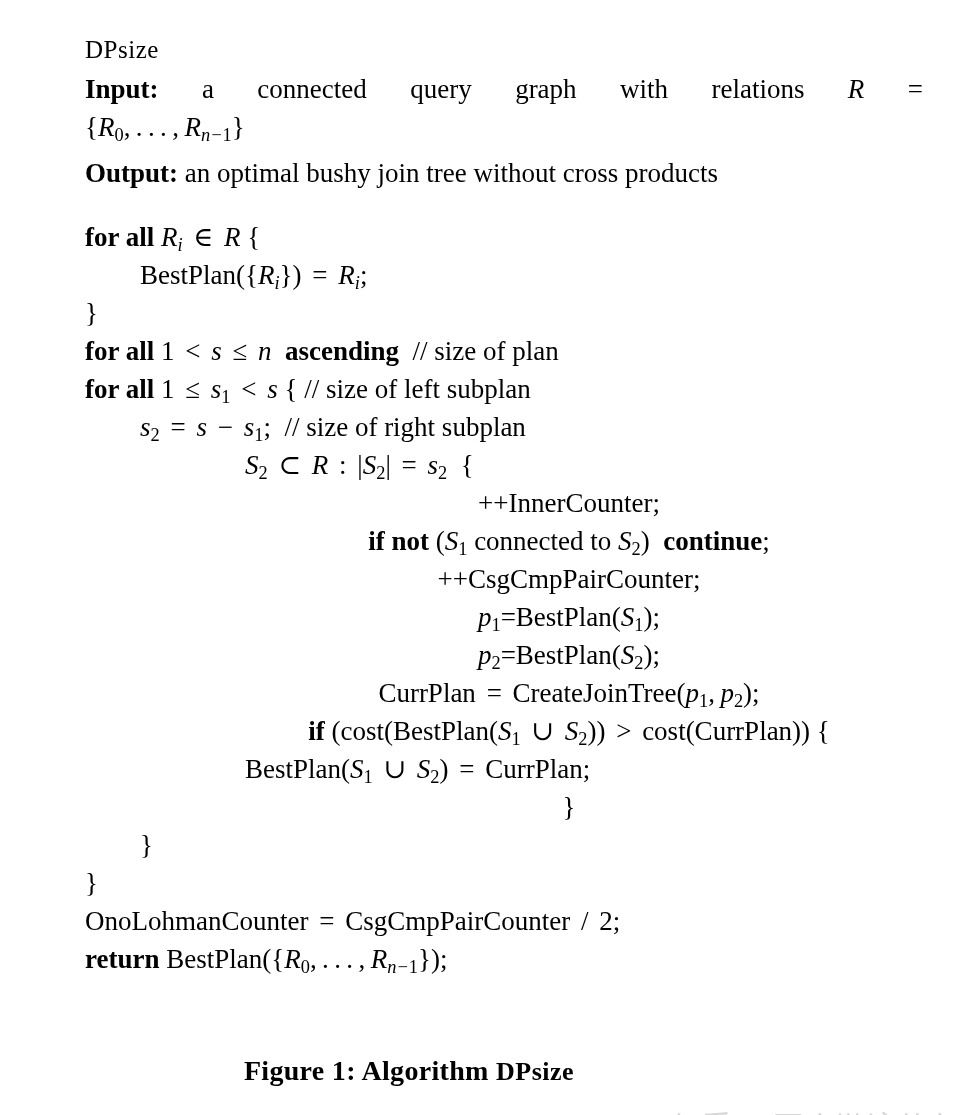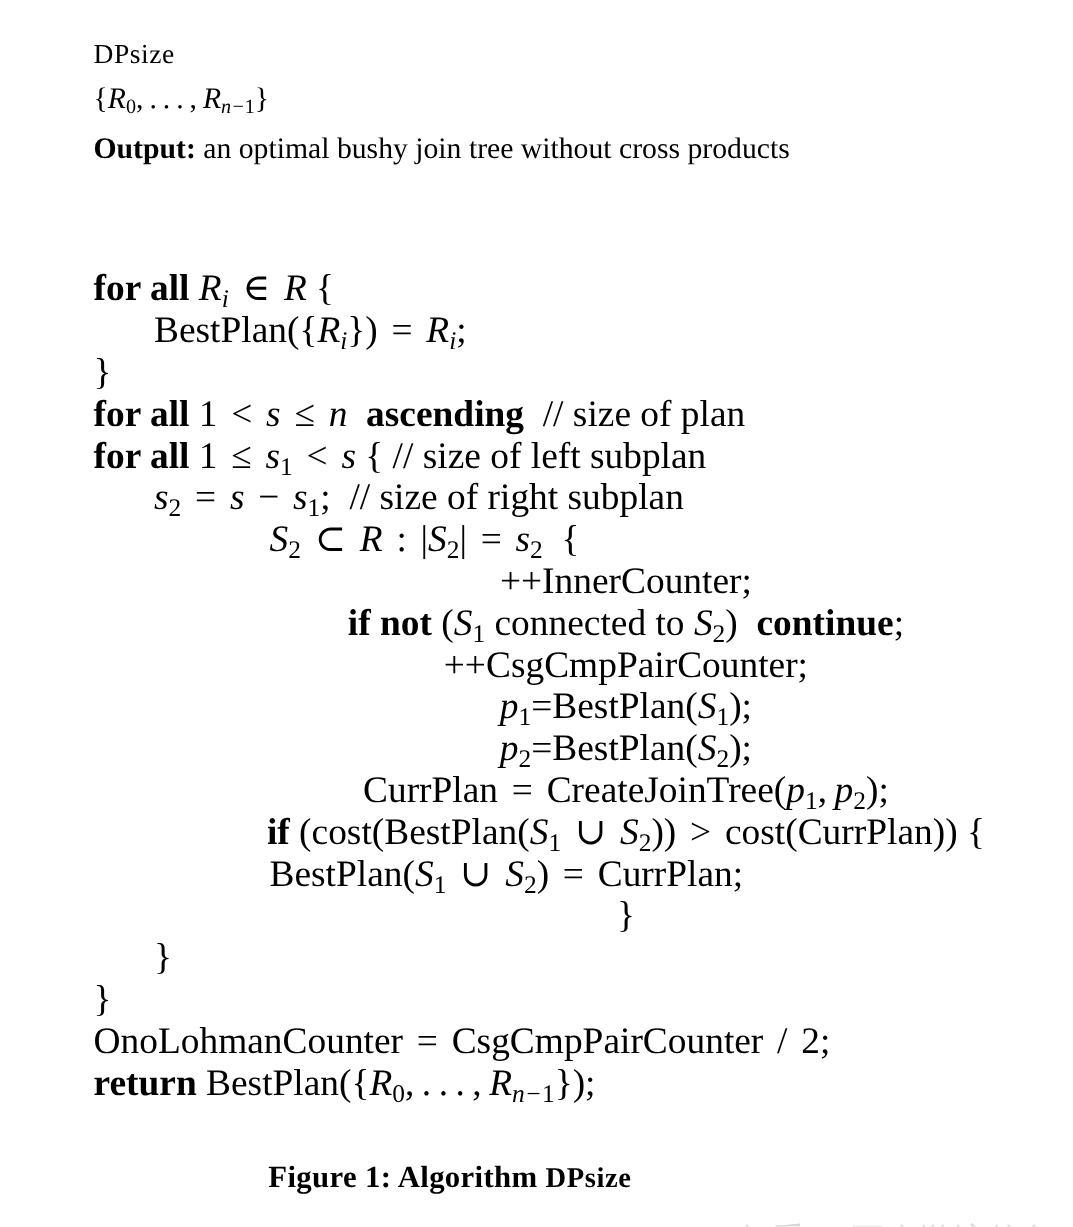--- a/index.html
+++ b/index.html
@@ -63,22 +63,21 @@
     font-style: italic;
   }
   .sb-rm { font-style: normal; }
 
   
   .code {
     position: absolute;
     left: 85px;
     top: 218px;
     width: 860px;
-    font-size: 34px;
-    margin-top: 26px;
+    font-size: 27px;
   }
   .cl {
     height: 38px;
     line-height: 38px;
     white-space: nowrap;
     position: relative;
   }
   .i0 { padding-left: 0px; }
   .i1 { padding-left: 55px; }
   .i2 { padding-left: 108px; text-align: center; }
@@ -122,20 +121,26 @@
 <body>
 
 <div class="page">
 
   <div class="algo-block">
 
     <div class="line-title">
       <span class="mono">DPsize</span>
     </div>
 
+    <div class="io-line justify-all">
+      <span class="bf">Input:</span>
+      <span class="rm">a connected query graph with relations</span>
+      <span class="mathvar">R</span>
+      <span class="rm">=</span>
+    </div>
 
     <div class="io-line">
       <span class="sym">{<span class="mathvar">R</span><span class="sb sb-rm">0</span>, . . . , <span class="mathvar">R</span><span class="sb"><span class="mathvar">n</span>−<span class="sb-rm" style="font-style:normal;vertical-align:0;font-size:1em">1</span></span>}</span>
     </div>
 
     <div class="io-line">
       <span class="bf">Output:</span>
       <span class="rm">an optimal bushy join tree without cross products</span>
     </div>
 

